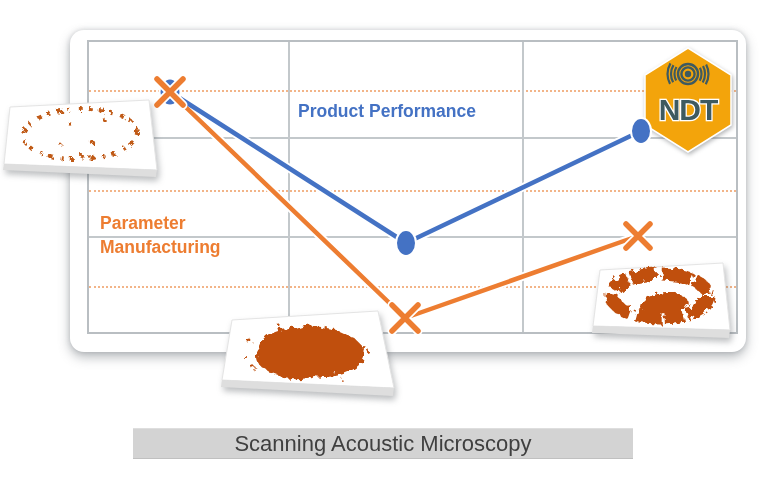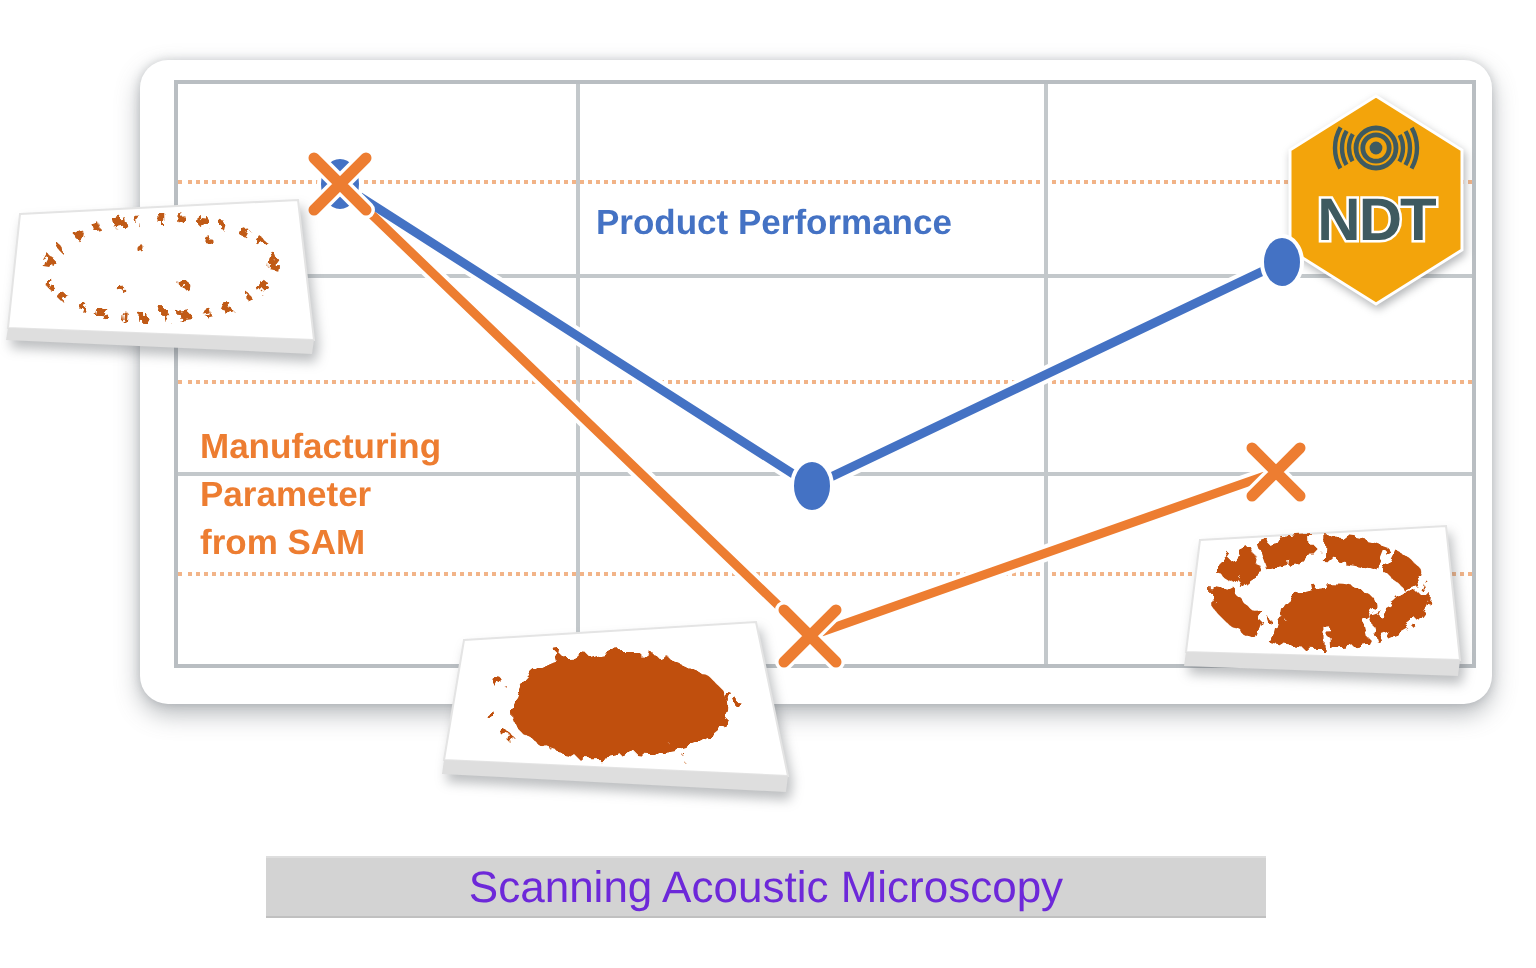--- a/index.html
+++ b/index.html
@@ -23,21 +23,21 @@
   .orange-label{left:100px;top:211px;width:156px;color:#ed7d31;line-height:24px;}
 
   svg{display:block;}
   .overlay{position:absolute;left:0;top:0;}
   .scan{position:absolute;filter:drop-shadow(2px 4px 3px rgba(90,95,100,.40));}
   .logo{position:absolute;left:641px;top:44px;filter:drop-shadow(1px 2px 2px rgba(90,95,100,.45));}
 
   
   .caption{position:absolute;left:133px;top:428px;width:500px;height:31px;background:#d3d3d3;
            box-shadow:inset 0 -1px 0 #c0c0c0, inset 0 1px 0 #dedede;}
-  .caption span{display:block;width:100%;text-align:center;line-height:31px;font-size:22px;color:#6d28d9;}
+  .caption span{display:block;width:100%;text-align:center;line-height:31px;font-size:22px;color:#404040;}
 </style>
 </head>
 <body>
 
 <div id="stage">
 
   <div class="card"></div>
 
   <div class="grid">
     <div class="hdash" style="top:48px"></div>
@@ -137,22 +137,21 @@
       <circle cx="70" cy="30" r="1.8" fill="#C05A17"></circle>
       <circle cx="92" cy="48" r="2.2" fill="#C05A17"></circle>
       <circle cx="60" cy="50" r="1.6" fill="#C05A17"></circle>
       <circle cx="104" cy="26" r="1.8" fill="#C05A17"></circle>
       <circle cx="82" cy="62" r="2" fill="#C05A17"></circle>
     </g>
   </svg>
 
   <div class="series-label blue-label">Product Performance</div>
   <div class="series-label orange-label">
+    <span style="display:block">Parameter</span>
     <span style="display:block">Manufacturing</span>
-    <span style="display:block">Parameter</span>
-    <span style="display:block">from SAM</span>
   </div>
 
   <div class="caption">
     <span>Scanning Acoustic Microscopy</span>
   </div>
 
 </div>
 
 </body></html>

